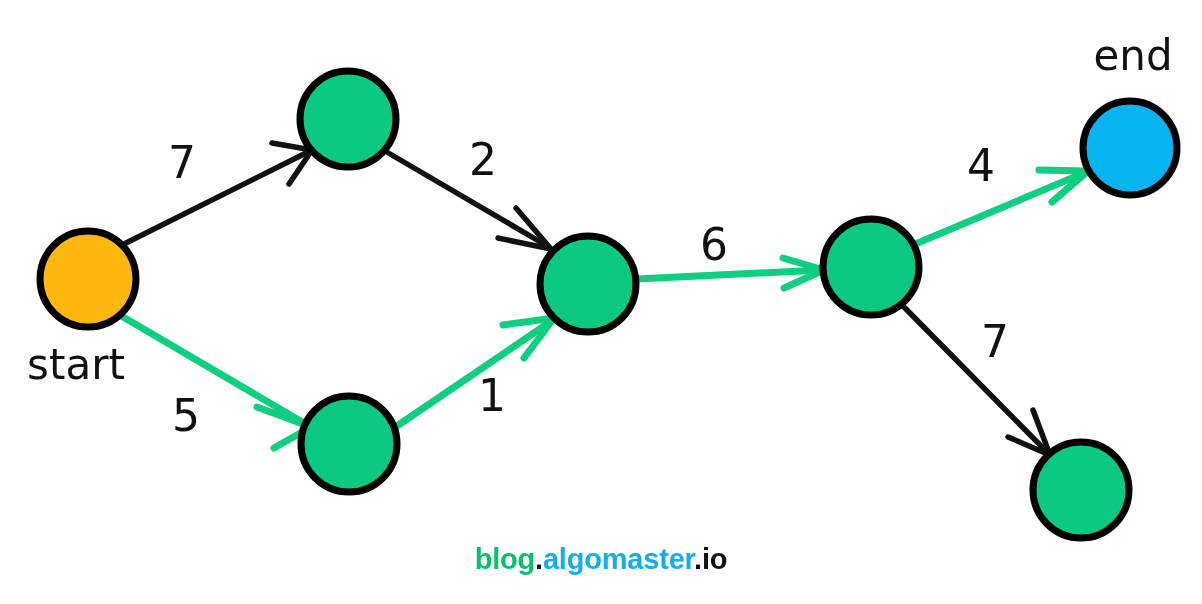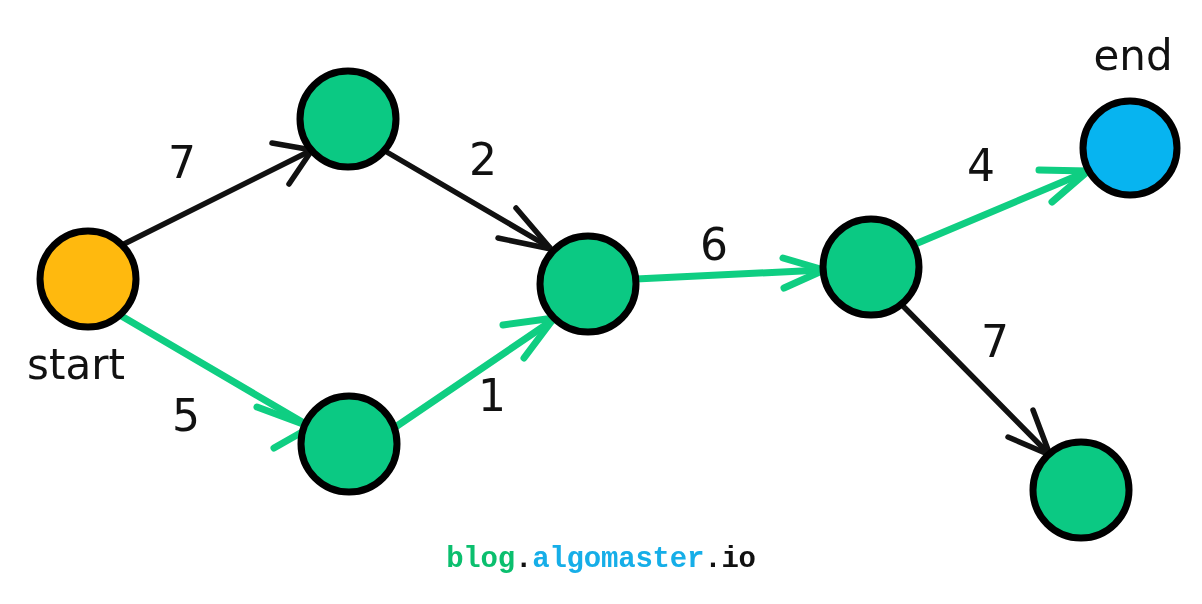--- a/index.html
+++ b/index.html
@@ -54,21 +54,21 @@
     fill: #111111;
     text-anchor: middle;
     dominant-baseline: middle;
   }
   .watermark {
     position: absolute;
     left: 0;
     right: 0;
     bottom: 28px;
     text-align: center;
-    font-family: Liberation Mono, monospace;
+    font-family: Liberation Sans, sans-serif;
     font-size: 29px;
     font-weight: bold;
     letter-spacing: -0.2px;
     user-select: none;
   }
   .wm-blog { color: #0BBF6E; }
   .wm-dot  { color: #111111; }
   .wm-algo { color: #16AEE8; }
   .wm-io   { color: #111111; }
 </style>

